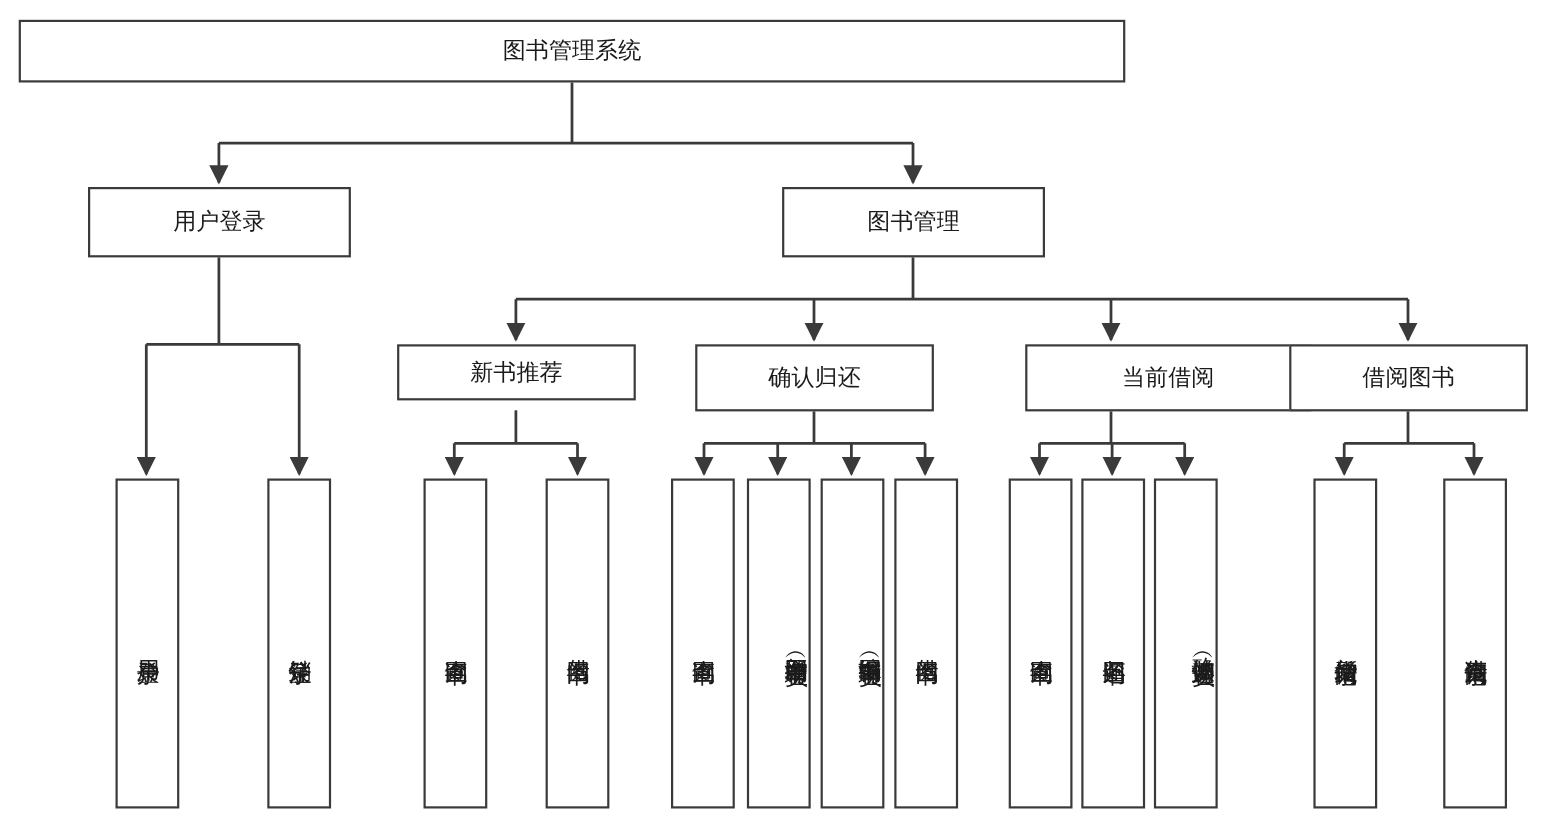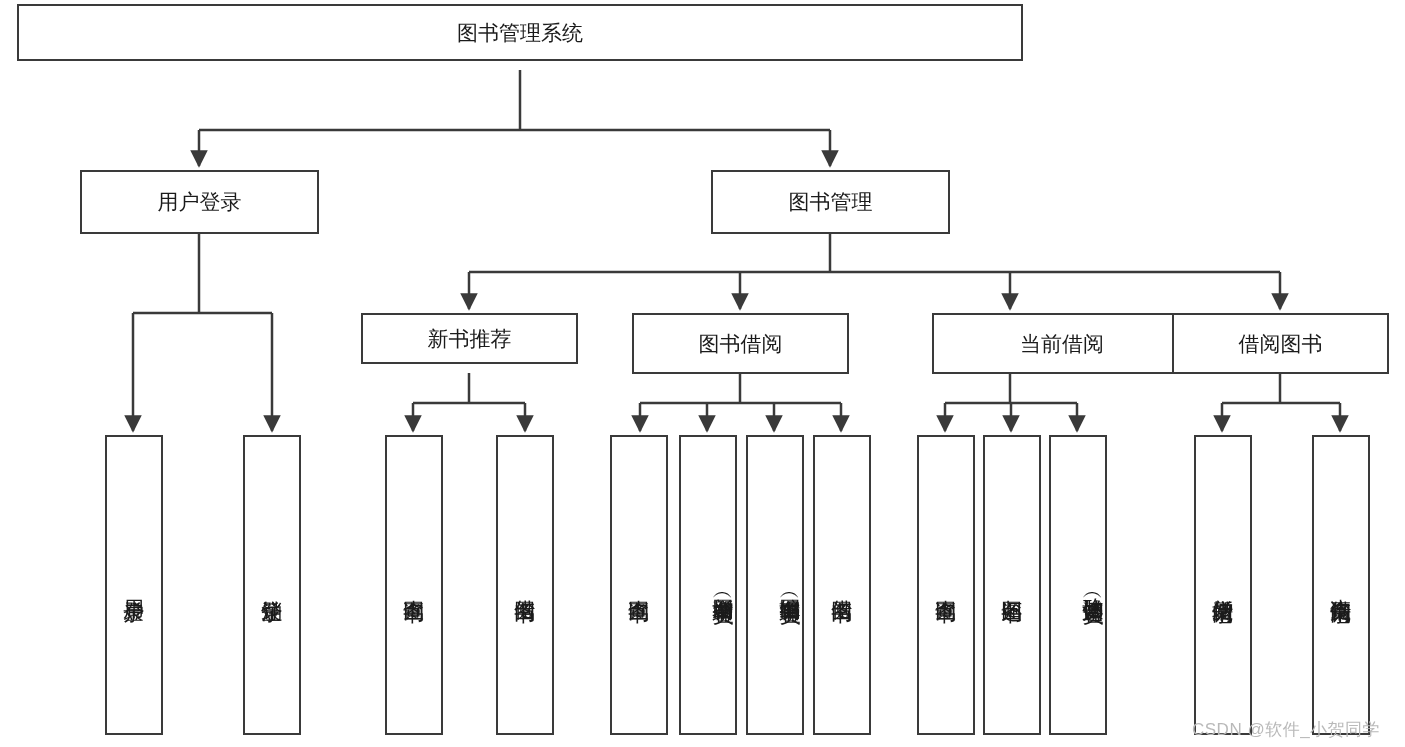--- a/index.html
+++ b/index.html
@@ -108,27 +108,27 @@
       <path d="M 1011 403 L 1011 431" marker-end="url(#arrow)"></path>
       <path d="M 1077 403 L 1077 431" marker-end="url(#arrow)"></path>
 
       <path d="M 1280 373 L 1280 403"></path>
       <path d="M 1222 403 L 1340 403"></path>
       <path d="M 1222 403 L 1222 431" marker-end="url(#arrow)"></path>
       <path d="M 1340 403 L 1340 431" marker-end="url(#arrow)"></path>
     </g>
   </svg>
 
-  <div class="node horiz" style="left:17px; top:4px; width:1006px; height:57px;">图书管理系统</div>
+  <div class="node horiz" style="left:17px; top:18px; width:1006px; height:57px;">图书管理系统</div>
 
   <div class="node horiz" style="left:80px; top:170px; width:239px; height:64px;">用户登录</div>
   <div class="node horiz" style="left:711px; top:170px; width:239px; height:64px;">图书管理</div>
 
   <div class="node horiz" style="left:361px; top:313px; width:217px; height:51px;">新书推荐</div>
-  <div class="node horiz" style="left:632px; top:313px; width:217px; height:61px;">图书借阅</div>
+  <div class="node horiz" style="left:632px; top:313px; width:217px; height:61px;">确认归还</div>
   <div class="node horiz" style="left:932px; top:313px; width:260px; height:61px;">当前借阅</div>
   <div class="node horiz" style="left:1172px; top:313px; width:217px; height:61px;">借阅图书</div>
 
   <div class="node vert root-align" style="left:105px; top:435px; width:58px; height:300px;">用户登录</div>
   <div class="node vert root-align" style="left:243px; top:435px; width:58px; height:300px;">注销登录</div>
 
   <div class="node vert root-align" style="left:385px; top:435px; width:58px; height:300px;">查询图书</div>
   <div class="node vert root-align" style="left:496px; top:435px; width:58px; height:300px;">借阅图书</div>
 
   <div class="node vert root-align" style="left:610px; top:435px; width:58px; height:300px;">查询图书</div>
@@ -136,15 +136,14 @@
   <div class="node vert" style="left:746px; top:435px; width:58px; height:300px;">编辑图书（管理员）</div>
   <div class="node vert root-align" style="left:813px; top:435px; width:58px; height:300px;">借阅图书</div>
 
   <div class="node vert root-align" style="left:917px; top:435px; width:58px; height:300px;">查询图书</div>
   <div class="node vert root-align" style="left:983px; top:435px; width:58px; height:300px;">归还图书</div>
   <div class="node vert" style="left:1049px; top:435px; width:58px; height:300px;">确认归还（管理员）</div>
 
   <div class="node vert root-align" style="left:1194px; top:435px; width:58px; height:300px;">新增借阅记录</div>
   <div class="node vert root-align" style="left:1312px; top:435px; width:58px; height:300px;">查询借阅记录</div>
 
-  <div class="watermark" style="left:1192px; top:718px;">CSDN @软件_小贺同学</div>
 
 </div>
 
 </body></html>

